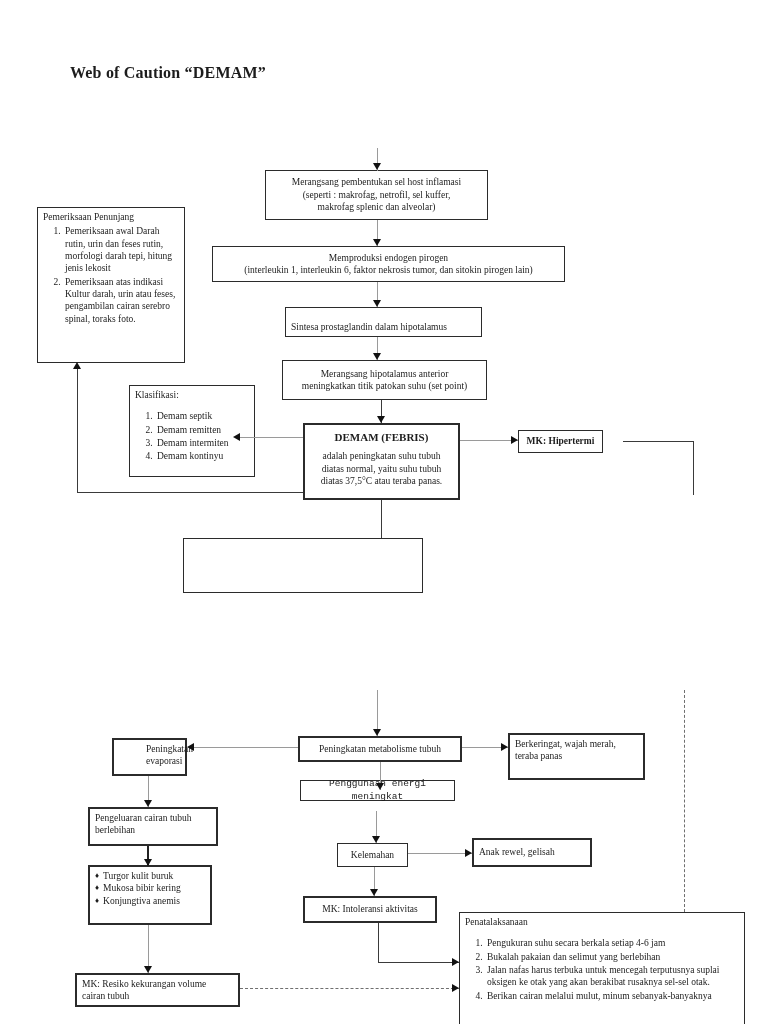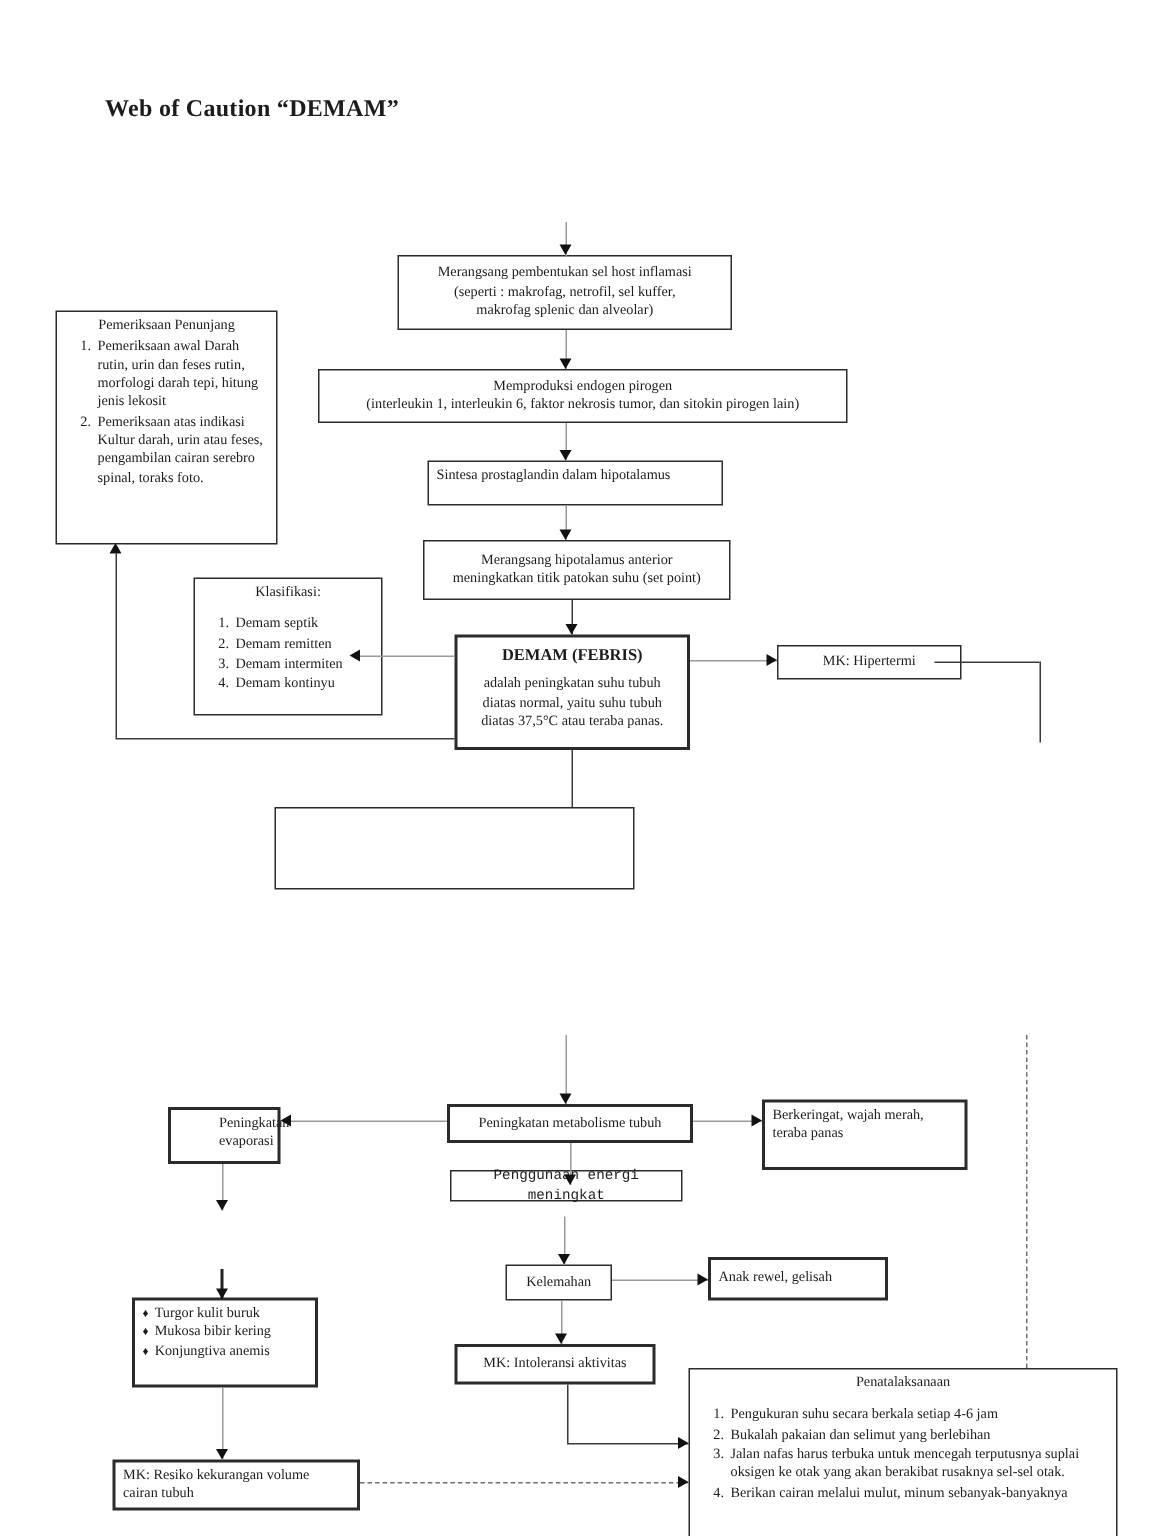--- a/index.html
+++ b/index.html
@@ -12,21 +12,21 @@
   .title{
     position:absolute;left:70px;top:64px;
     font-size:16px;font-weight:bold;letter-spacing:.2px;
   }
   .node{
     position:absolute;border:1px solid #2b2b2b;background:#fff;
     font-size:9.5px;line-height:1.3;padding:3px 5px;box-sizing:border-box;
   }
   .b2{border-width:2px;}
   .center{display:flex;flex-direction:column;justify-content:center;text-align:center;padding:2px 4px;}
-  .heading{margin:0 0 1px 0;text-align:center;}
+  .heading{margin:0 0 1px 0;}
   .num-list{margin:2px 0 0 0;padding:0 0 0 20px;}
   .num-list li{margin:0 0 1px 0;padding-left:2px;}
   .gap-top{margin-top:9px;}
   .demam-head{font-weight:bold;text-align:center;font-size:11px;margin:2px 0 6px 0;}
   .demam-body{padding:0 1px;text-align:center;}
   .bullet-row{display:flex;gap:4px;align-items:flex-start;}
   .bullet-glyph{font-size:8px;line-height:1.5;}
   
   .vline{position:absolute;width:1px;background:#9a9a9a;}
   .hline{position:absolute;height:1px;background:#9a9a9a;}
@@ -60,21 +60,21 @@
   </div>
 
   <div class="node" style="left:37px;top:207px;width:148px;height:156px;">
     <div class="heading">Pemeriksaan Penunjang</div>
     <ol class="num-list">
       <li>Pemeriksaan awal Darah rutin, urin dan feses rutin, morfologi darah tepi, hitung jenis lekosit</li>
       <li>Pemeriksaan atas indikasi Kultur darah, urin atau feses, pengambilan cairan serebro spinal, toraks foto.</li>
     </ol>
   </div>
 
-  <div class="node" style="left:285px;top:307px;width:197px;height:30px;display:flex;align-items:flex-start;">
+  <div class="node" style="left:285px;top:307px;width:197px;height:30px;display:flex;align-items:flex-end;">
     <div>Sintesa prostaglandin dalam hipotalamus</div>
   </div>
 
   <div class="node center" style="left:282px;top:360px;width:205px;height:40px;">
     <div>Merangsang hipotalamus anterior</div>
     <div>meningkatkan titik patokan suhu (set point)</div>
   </div>
 
   <div class="node" style="left:107px;top:385px;width:126px;height:92px;margin-left:22px;">
     <div class="heading">Klasifikasi:</div>
@@ -84,21 +84,21 @@
       <li>Demam intermiten</li>
       <li>Demam kontinyu</li>
     </ol>
   </div>
 
   <div class="node b2" style="left:303px;top:423px;width:157px;height:77px;">
     <div class="demam-head">DEMAM (FEBRIS)</div>
     <div class="demam-body">adalah peningkatan suhu tubuh diatas normal, yaitu suhu tubuh diatas 37,5°C atau teraba panas.</div>
   </div>
 
-  <div class="node center" style="left:518px;top:430px;width:123px;height:23px;">
+  <div class="node center" style="left:518px;top:430px;width:85px;height:23px;font-weight:bold;">
     <div>MK: Hipertermi</div>
   </div>
 
   <div class="node" style="left:183px;top:538px;width:240px;height:55px;"></div>
 
   <div class="node center b2" style="left:298px;top:736px;width:164px;height:26px;">
     <div>Peningkatan metabolisme tubuh</div>
   </div>
 
   <div class="node b2" style="left:112px;top:738px;width:75px;height:38px;padding-left:32px;">
@@ -108,20 +108,24 @@
 
   <div class="node b2" style="left:508px;top:733px;width:137px;height:47px;">
     <div>Berkeringat, wajah merah,</div>
     <div>teraba panas</div>
   </div>
 
   <div class="node center" style="left:300px;top:780px;width:155px;height:21px;font-family:Liberation Mono, monospace;">
     <div>Penggunaan energi meningkat</div>
   </div>
 
+  <div class="node b2" style="left:88px;top:807px;width:130px;height:39px;">
+    <div>Pengeluaran cairan tubuh</div>
+    <div>berlebihan</div>
+  </div>
 
   <div class="node center" style="left:337px;top:843px;width:71px;height:24px;">
     <div>Kelemahan</div>
   </div>
 
   <div class="node b2" style="left:472px;top:838px;width:120px;height:29px;display:flex;align-items:center;">
     <div>Anak rewel, gelisah</div>
   </div>
 
   <div class="node b2" style="left:88px;top:865px;width:124px;height:60px;">

